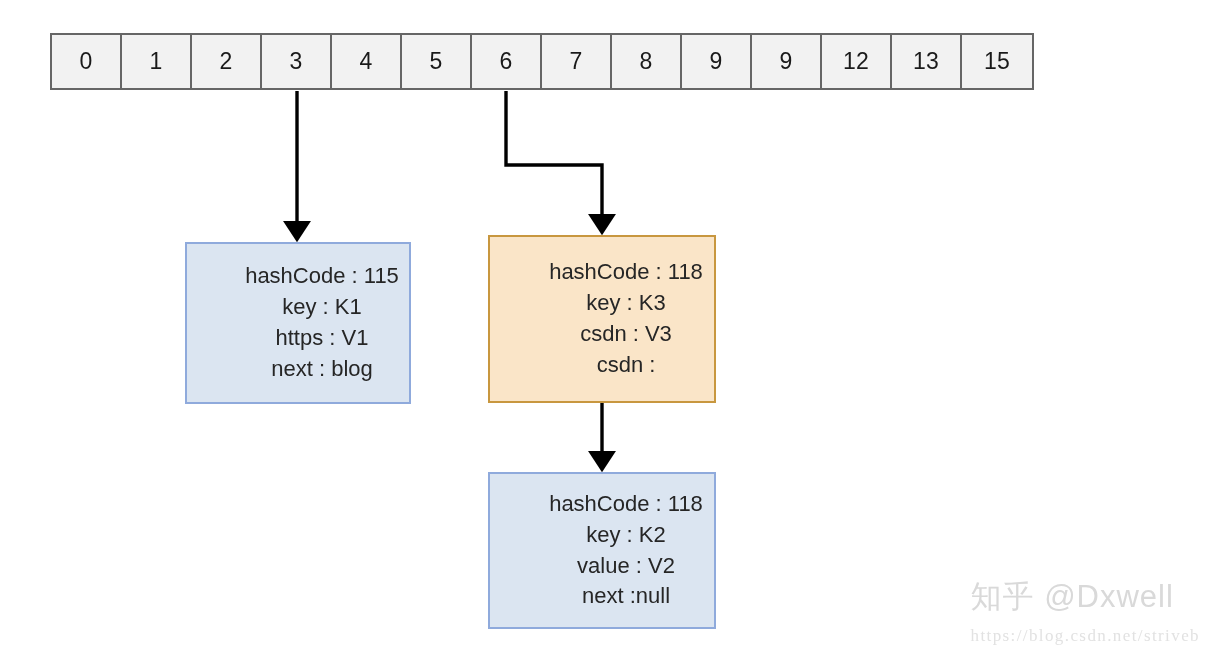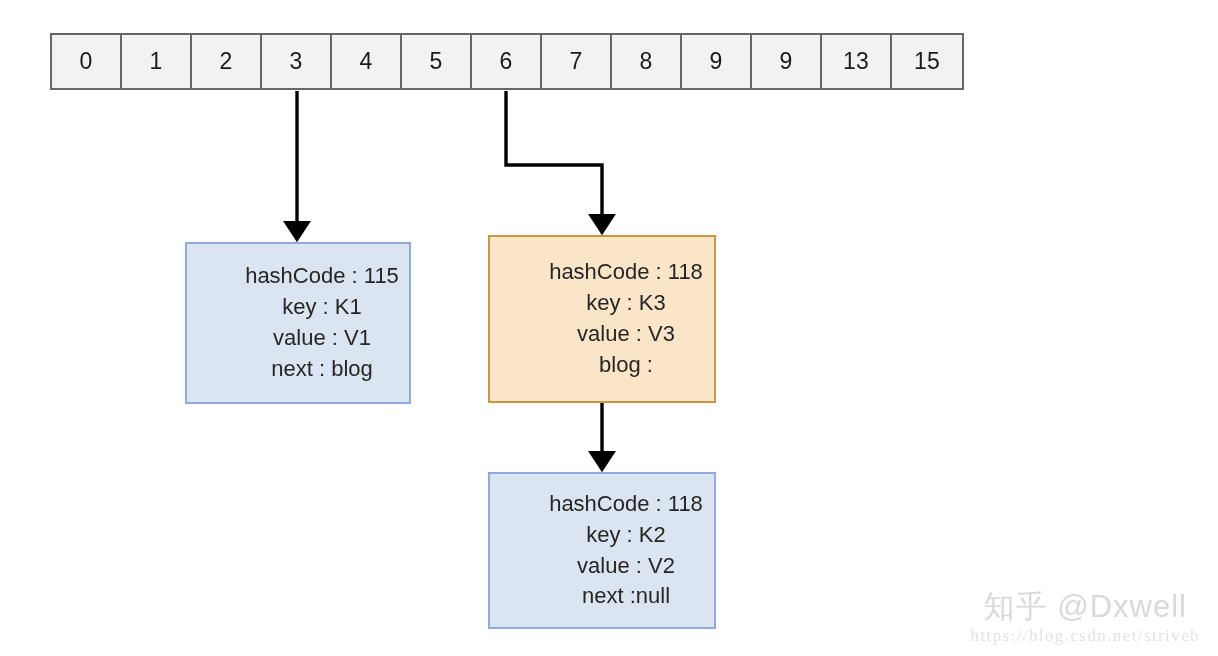--- a/index.html
+++ b/index.html
@@ -78,54 +78,55 @@
     left: 0; top: 0;
     width: 1218px; height: 656px;
     pointer-events: none;
   }
 
   
   .watermark {
     position: absolute;
     right: 18px;
     bottom: 10px;
-    text-align: center;
+    text-align: left;
     user-select: none;
   }
   .wm-main {
     font-size: 31px;
     color: #d9d9d9;
     letter-spacing: 1px;
     line-height: 1.15;
   }
   .wm-url {
     font-family: "Liberation Serif", serif;
     font-size: 17px;
     color: #e2e2e2;
     letter-spacing: 1.4px;
-    margin-top: 1px;
+    margin-top: 11px;
   }
 </style>
 </head>
 <body>
 
 <div id="canvas">
 
   <div class="bucket-array" id="bucket-array">
       <div class="bucket-cell">0</div>
       <div class="bucket-cell">1</div>
       <div class="bucket-cell">2</div>
       <div class="bucket-cell">3</div>
       <div class="bucket-cell">4</div>
       <div class="bucket-cell">5</div>
       <div class="bucket-cell">6</div>
       <div class="bucket-cell">7</div>
       <div class="bucket-cell">8</div>
       <div class="bucket-cell">9</div>
       <div class="bucket-cell">9</div>
+      <div class="bucket-cell">12</div>
       <div class="bucket-cell">13</div>
       <div class="bucket-cell">15</div>
     </div>
 
   <svg class="connectors" viewBox="0 0 1218 656" width="1218" height="656">
     <defs>
       <marker id="arrowhead" markerWidth="9" markerHeight="9" refX="2.2" refY="4.2" orient="auto" markerUnits="strokeWidth">
         <path d="M0,0 L0,8.4 L6.4,4.2 z" fill="#000000"></path>
       </marker>
     </defs>
@@ -133,29 +134,29 @@
     <path d="M297,91 L297,228" fill="none" stroke="#000000" stroke-width="3.4" marker-end="url(#arrowhead)"></path>
 
     <path d="M506,91 L506,165 L602,165 L602,221" fill="none" stroke="#000000" stroke-width="3.4" stroke-linejoin="miter" marker-end="url(#arrowhead)"></path>
 
     <path d="M602,403 L602,458" fill="none" stroke="#000000" stroke-width="3.4" marker-end="url(#arrowhead)"></path>
   </svg>
 
   <div class="node blue" id="node-k1">
     <span class="line">hashCode : 115</span>
     <span class="line">key : K1</span>
-    <span class="line">value : V1</span>
+    <span class="line">https : V1</span>
     <span class="line">next : blog</span>
   </div>
 
   <div class="node orange" id="node-k3">
     <span class="line">hashCode : 118</span>
     <span class="line">key : K3</span>
-    <span class="line">value : V3</span>
-    <span class="line">blog :</span>
+    <span class="line">csdn : V3</span>
+    <span class="line">csdn :</span>
   </div>
 
   <div class="node blue" id="node-k2">
     <span class="line">hashCode : 118</span>
     <span class="line">key : K2</span>
     <span class="line">value : V2</span>
     <span class="line">next :null</span>
   </div>
 
   <div class="watermark">

